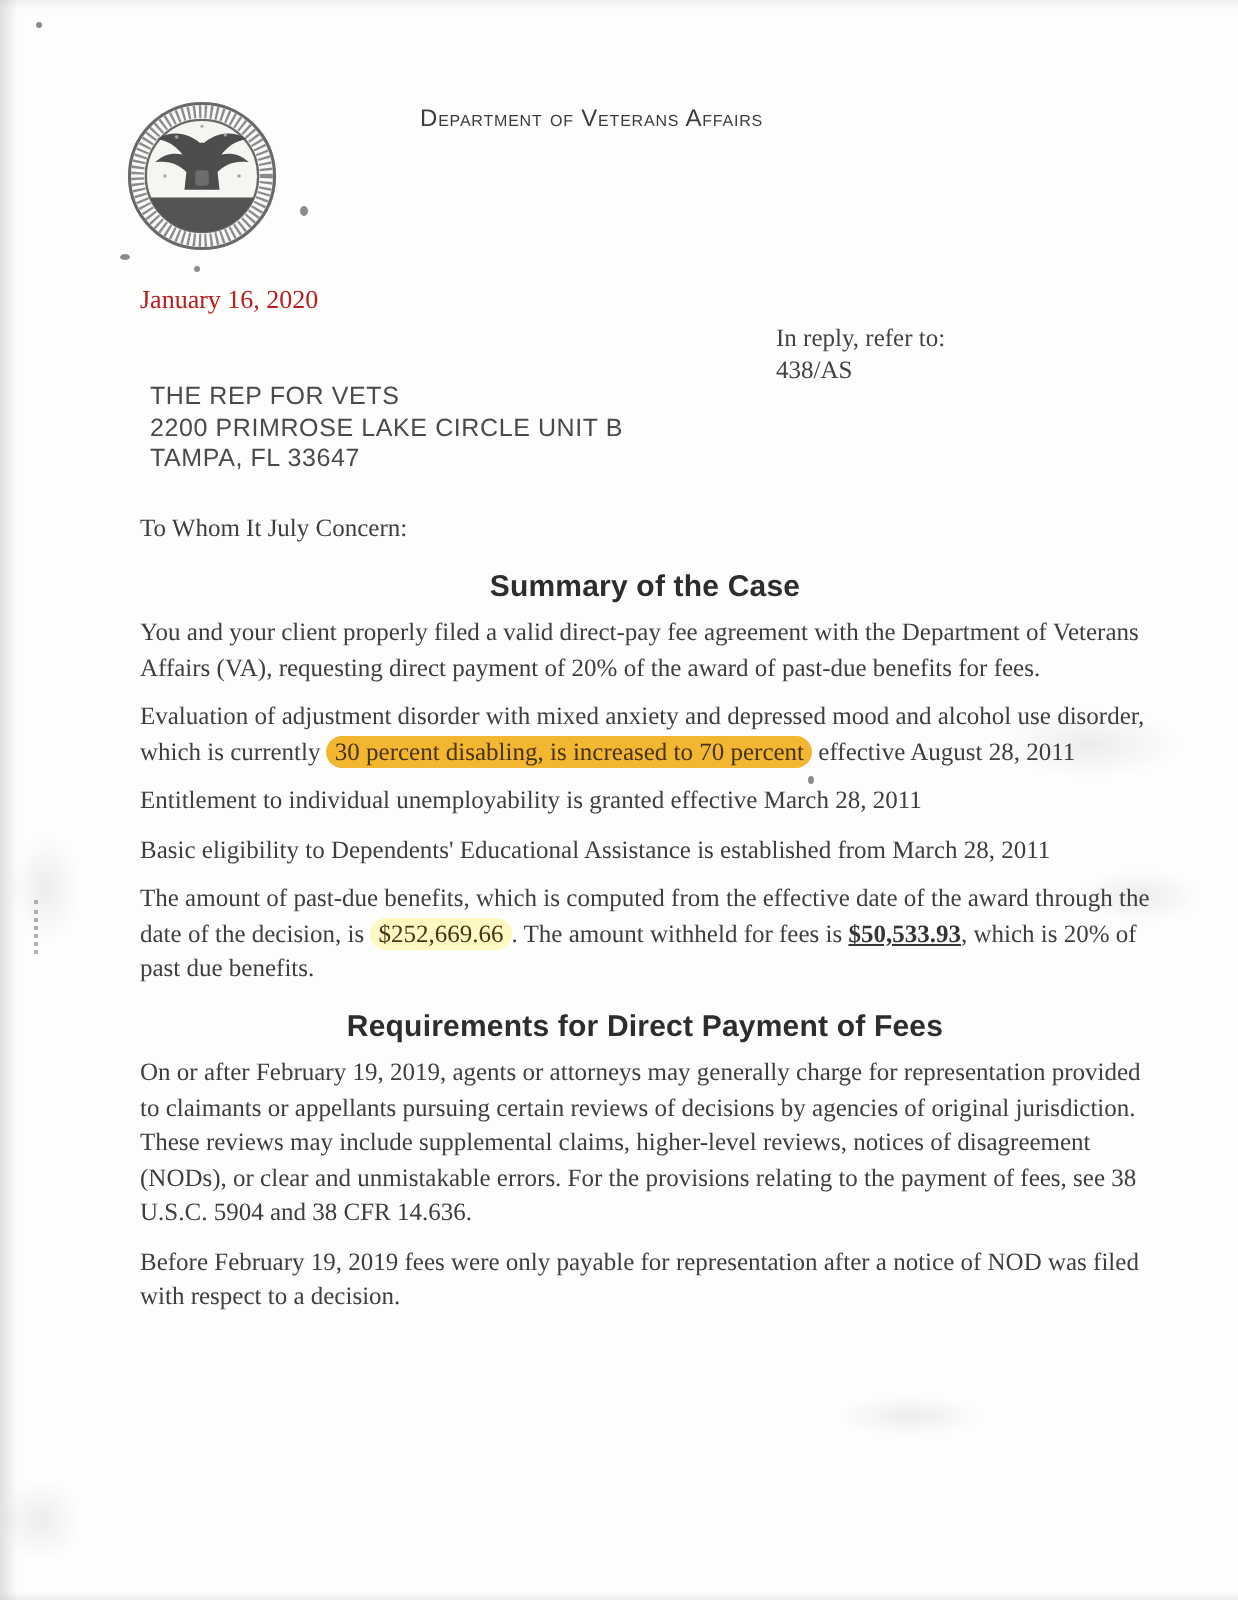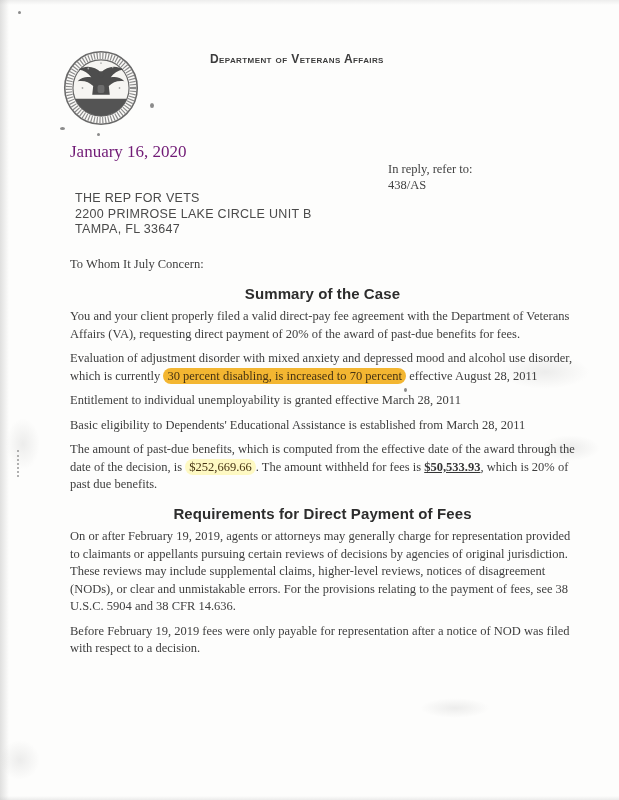--- a/index.html
+++ b/index.html
@@ -17,24 +17,24 @@
     background:linear-gradient(0deg, rgba(190,190,190,.28), rgba(255,255,255,0)); }
   .smudge { position:absolute; border-radius:50%;
     background:radial-gradient(ellipse at center, rgba(150,150,150,.16), rgba(150,150,150,0) 70%); }
   .speck { position:absolute; background:#8b8b8b; border-radius:50%; }
   .dash-mark { position:absolute; border-left:2px dotted #8a8a8a; opacity:.65; }
 
   .seal { position:absolute; left:62px; top:49px; width:78px; height:78px; opacity:.88; }
 
   .agency-title {
     position:absolute; left:210px; top:52px;
-    font-family:"Liberation Sans", sans-serif; font-weight:700;
+    font-family:"Liberation Sans", sans-serif; font-weight:400;
     font-variant:small-caps; font-size:12px; letter-spacing:.4px; color:#3c3c3c;
   }
-  .letter-date { position:absolute; left:70px; top:142px; font-size:17px; color:#701a75; }
+  .letter-date { position:absolute; left:70px; top:142px; font-size:13px; color:#b91c1c; }
   .reply-block { position:absolute; left:388px; top:161px; font-size:12.5px; line-height:16px; color:#424242; }
   .addr {
     position:absolute; left:75px; top:191px;
     font-family:"Liberation Sans", sans-serif; font-size:12.5px;
     line-height:15.5px; letter-spacing:.3px; color:#4a4a4a;
   }
   .body-flow { position:absolute; left:70px; top:256px; width:505px; font-size:12.5px; line-height:17.5px; }
   .body-flow p { margin:0 0 7px 0; }
   .salutation { margin-bottom:0 !important; }
   h2.sec {

